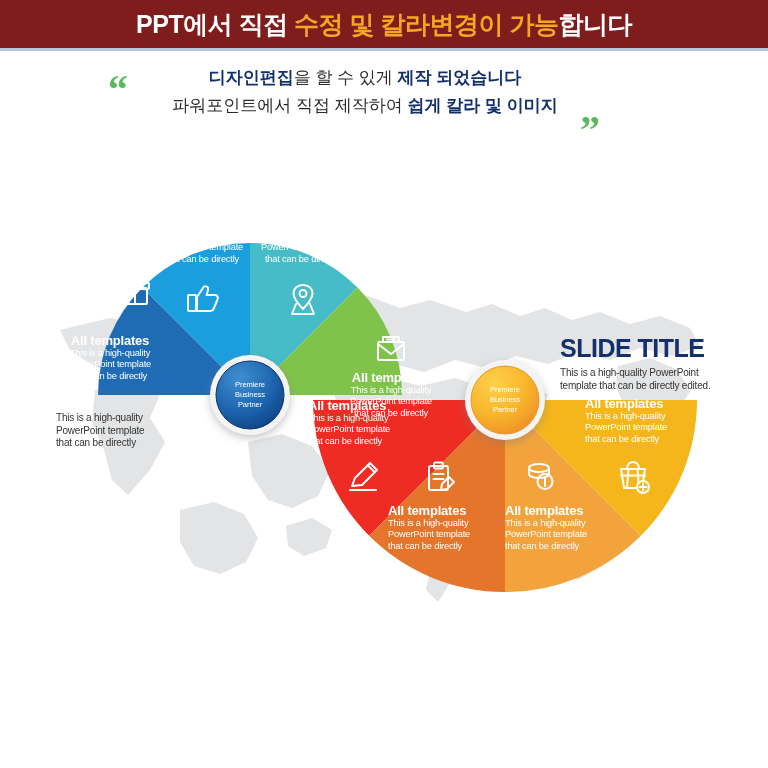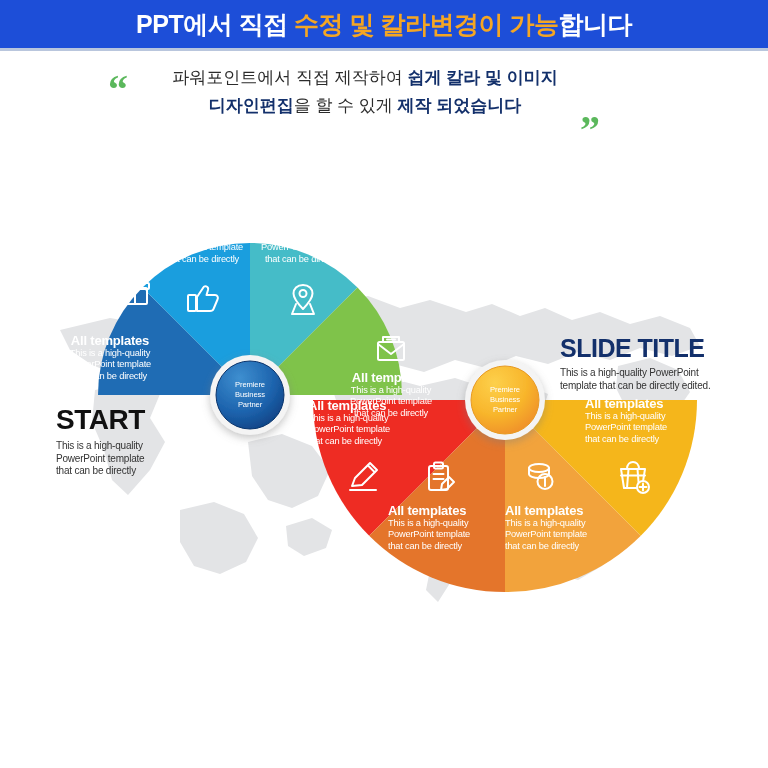--- a/index.html
+++ b/index.html
@@ -8,21 +8,21 @@
     background:#ffffff;
     font-family:"Liberation Sans","DejaVu Sans",sans-serif;
     overflow:hidden;
     position:relative;
   }
   #stage{position:relative;width:768px;height:768px;overflow:hidden;background:#fff;}
 
   
   .header-bar{
     position:absolute;left:0;top:0;width:768px;height:48px;
-    background:#1d4ed8;
+    background:#7f1d1d;
     border-bottom:3px solid #b9c6dd;
     display:flex;align-items:center;justify-content:center;
   }
   .header-title{
     font-size:25px;font-weight:bold;color:#ffffff;letter-spacing:-0.5px;
     white-space:nowrap;line-height:1;
   }
   .header-title .hl{color:#f5a623;}
 
   
@@ -70,24 +70,24 @@
 
   <div class="header-bar">
     <div class="header-title" id="header-title"><span>PPT에서 직접 </span><span class="hl">수정 및 칼라변경이</span><span> </span><span class="hl">가능</span><span>합니다</span></div>
   </div>
 
   <div class="quote-wrap">
     <div class="quote-mark quote-open">“</div>
     <div class="quote-mark quote-close">”</div>
     <div class="quote-lines">
       <div class="q-line">
-        <span>파워포인트에서 직접 제작하여 </span><span class="bold">쉽게 칼라 및 이미지</span>
+        <span class="bold">디자인편집</span><span>을 할 수 있게 </span><span class="bold">제작 되었습니다</span>
       </div>
       <div class="q-line">
-        <span class="bold">디자인편집</span><span>을 할 수 있게 </span><span class="bold">제작 되었습니다</span>
+        <span>파워포인트에서 직접 제작하여 </span><span class="bold">쉽게 칼라 및 이미지</span>
       </div>
     </div>
   </div>
 
   <div id="diagram">
 
     <svg class="layer" viewBox="0 0 768 470">
       <g id="map-g" fill="#e3e4e6">
         <path d="M60 180 L110 168 L150 175 L185 165 L215 180 L240 172 L268 186 L255 205 L230 215 L205 208 L180 220 L150 214 L120 226 L92 215 L70 200 Z"></path>
         <path d="M95 240 L130 232 L160 244 L150 268 L165 292 L150 320 L128 345 L112 330 L104 300 L92 272 Z"></path>
@@ -277,21 +277,20 @@
       <span>Business</span><br>
       <span>Partner</span>
     </div>
     <div class="hub-text" style="left:465px;top:235px;width:80px;">
       <span>Premiere</span><br>
       <span>Business</span><br>
       <span>Partner</span>
     </div>
 
     <div class="side-block" style="left:56px;top:256px;width:160px;">
-      <div class="side-title" style="font-size:28px;">START</div>
       <div class="side-desc">
         <span>This is a high-quality</span><br>
         <span>PowerPoint template</span><br>
         <span>that can be directly</span>
       </div>
     </div>
 
     <div class="side-block" style="left:560px;top:186px;width:210px;">
       <div class="side-title blue" style="font-size:25px;">SLIDE TITLE</div>
       <div class="side-desc">

